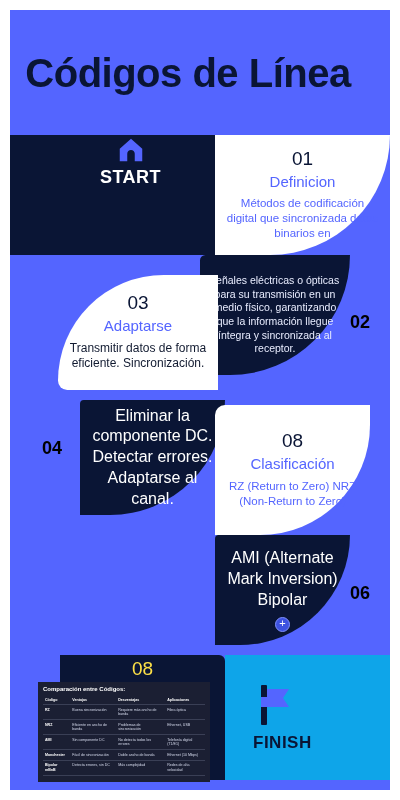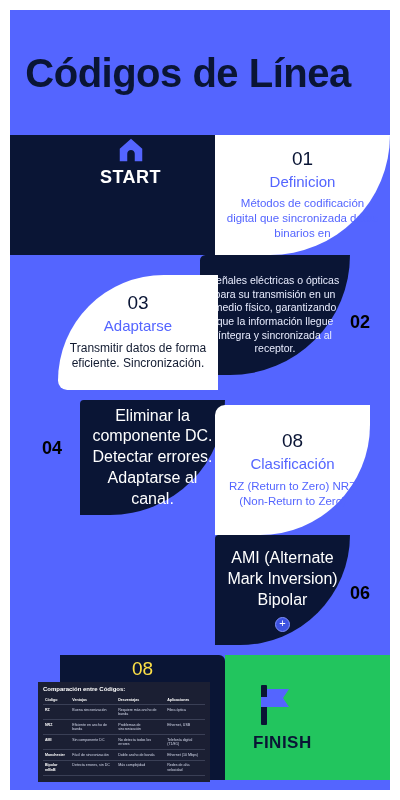--- a/index.html
+++ b/index.html
@@ -107,21 +107,21 @@
   }
   #step08{
     left:50px; top:645px; width:165px; height:125px;
     background:#0a1535;
     border-top-right-radius:6px;
     padding:4px 0 0 0;
     justify-content:flex-start;
   }
   #finish-block{
     left:215px; top:645px; width:165px; height:125px;
-    background:#22c55e;
+    background:#0ea5e9;
     display:flex; flex-direction:column;
     align-items:flex-start; justify-content:center;
     padding-left:28px;
   }
   #finish-label{ color:#0a1535; font-size:17px; font-weight:bold; letter-spacing:0.5px; margin-top:4px;}
 
   
   #cmp-wrap{
     position:absolute; left:28px; top:672px;
     width:172px; height:100px;

